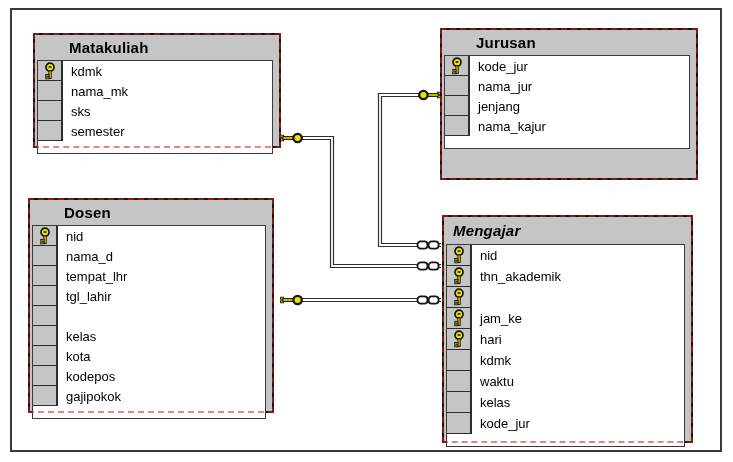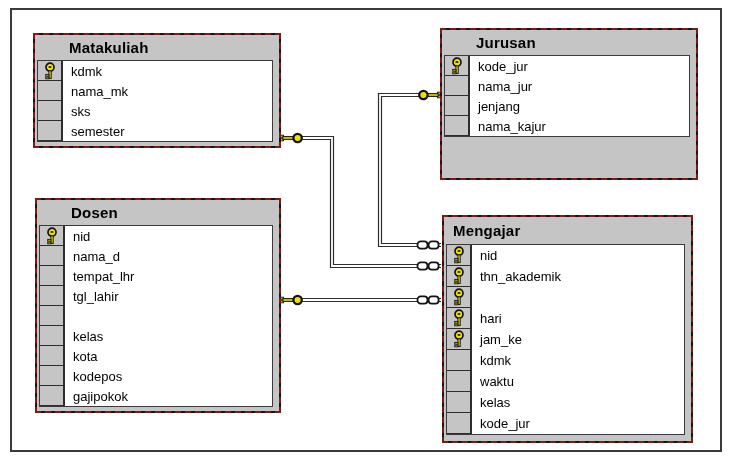--- a/index.html
+++ b/index.html
@@ -6,27 +6,27 @@
     font-family:"Liberation Sans","DejaVu Sans",sans-serif;}
   .stage{position:relative;width:733px;height:462px;background:#fff;}
   .frame{position:absolute;left:10px;top:8px;width:712px;height:444px;
     border:2px solid #3a3a3a;box-sizing:border-box;}
   
   .table{position:absolute;background:#c5c5c5;border:2px solid #161616;box-sizing:border-box;z-index:3;}
   .table::after{content:"";position:absolute;inset:-2px;border:2px dashed rgba(205,35,25,.55);pointer-events:none;}
   .t-header{position:absolute;left:0;right:0;top:0;display:flex;align-items:center;
     padding-left:9px;font-size:15px;font-weight:bold;color:#000;letter-spacing:.2px;}
   .t-body{position:absolute;left:2px;right:6px;background:#ffffff;border:1px solid #3a3a3a;
-    padding-bottom:0;box-sizing:border-box;}
+    padding-bottom:12px;box-sizing:border-box;}
   .row{display:flex;align-items:stretch;}
   .btncell{width:25px;flex:0 0 25px;background:#c5c5c5;border-right:2px solid #2d2d2d;
     border-bottom:1px solid #2d2d2d;box-sizing:border-box;display:flex;align-items:center;justify-content:center;}
   .fname{flex:1;display:flex;align-items:center;padding-left:8px;font-size:13px;color:#000;white-space:nowrap;}
   .h25 .t-header{height:25px;padding-left:34px;} .h25 .t-body{top:25px;}
-  .h27 .t-header{height:27px;} .h27 .t-body{top:27px;}
+  .h27 .t-header{height:27px;font-style:italic;} .h27 .t-body{top:27px;}
   .r20 .row{height:20px;} .r21 .row{height:21px;}
   
   .overlay{position:absolute;left:0;top:0;z-index:2;pointer-events:none;}
   .wire-outer{fill:none;stroke:#2e2e2e;stroke-width:4.2;}
   .wire-inner{fill:none;stroke:#ffffff;stroke-width:1.8;}
   .defs-holder{position:absolute;width:0;height:0;}
   .keyicon{display:block;}
 </style>
 </head>
 <body>
@@ -146,21 +146,21 @@
         <div class="btncell">
           <svg class="keyicon" width="12" height="18" viewBox="0 0 12 18" style="visibility: hidden;">
               <use href="#key-v"></use>
             </svg>
         </div>
         <div class="fname">nama_kajur</div>
       </div>
     </div>
   </div>
 
-  <div class="table h25 r20" style="left:35px;top:198px;width:246px;height:215px">
+  <div class="table h25 r20" style="left:28px;top:198px;width:246px;height:215px">
     <div class="t-header">Dosen</div>
     <div class="t-body">
       <div class="row">
         <div class="btncell">
           <svg class="keyicon" width="12" height="18" viewBox="0 0 12 18">
               <use href="#key-v"></use>
             </svg>
         </div>
         <div class="fname">nid</div>
       </div>
@@ -255,29 +255,29 @@
               <use href="#key-v"></use>
             </svg>
         </div>
       </div>
       <div class="row">
         <div class="btncell">
           <svg class="keyicon" width="12" height="18" viewBox="0 0 12 18">
               <use href="#key-v"></use>
             </svg>
         </div>
+        <div class="fname">jam_ke</div>
+      </div>
+      <div class="row">
+        <div class="btncell">
+          <svg class="keyicon" width="12" height="18" viewBox="0 0 12 18">
+              <use href="#key-v"></use>
+            </svg>
+        </div>
         <div class="fname">hari</div>
-      </div>
-      <div class="row">
-        <div class="btncell">
-          <svg class="keyicon" width="12" height="18" viewBox="0 0 12 18">
-              <use href="#key-v"></use>
-            </svg>
-        </div>
-        <div class="fname">jam_ke</div>
       </div>
       <div class="row">
         <div class="btncell">
           <svg class="keyicon" width="12" height="18" viewBox="0 0 12 18" style="visibility: hidden;">
               <use href="#key-v"></use>
             </svg>
         </div>
         <div class="fname">kdmk</div>
       </div>
       <div class="row">

